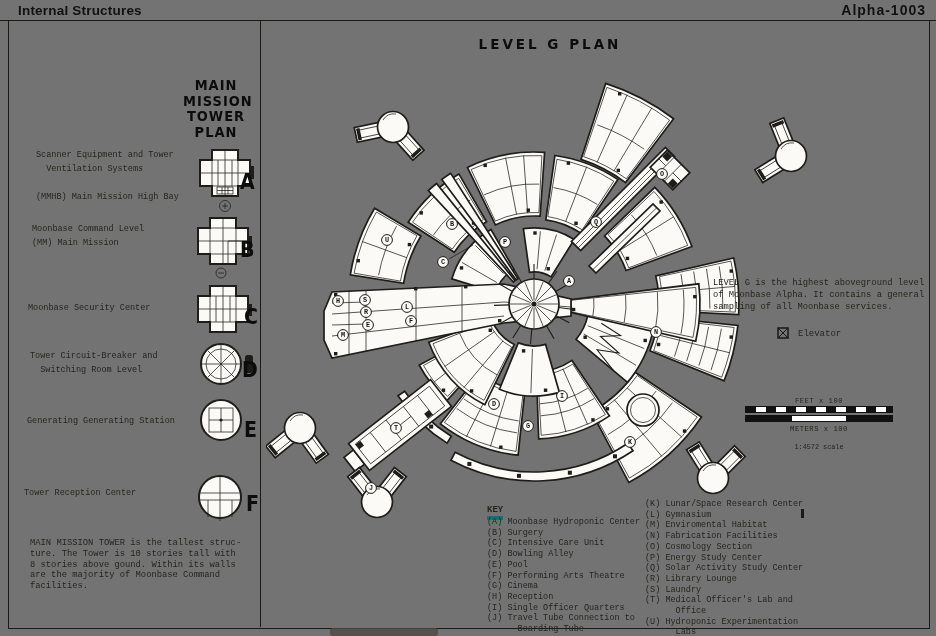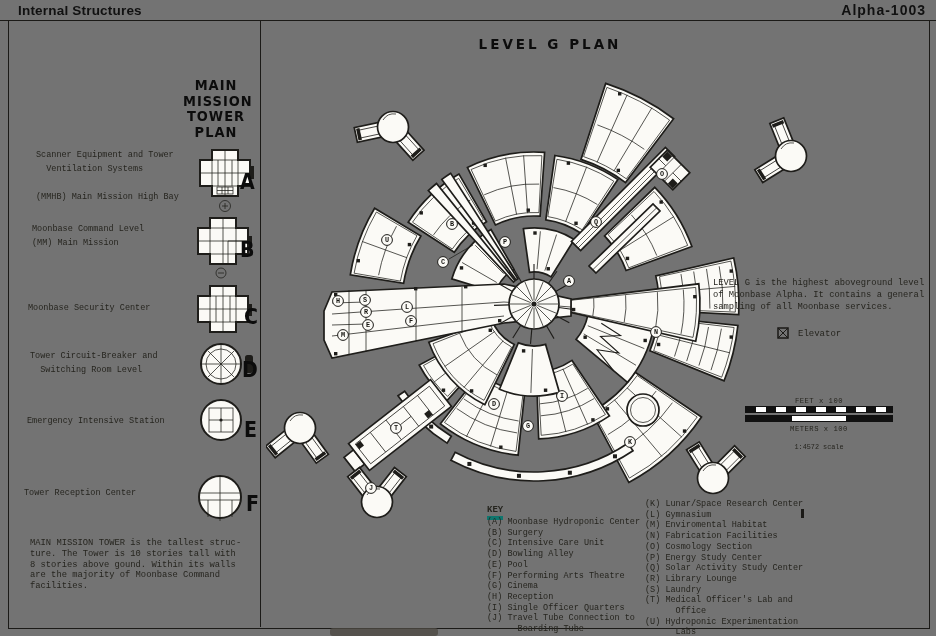--- a/index.html
+++ b/index.html
@@ -62,21 +62,21 @@
 
   <div class="abs mono" style="left:36px;top:148px;">Scanner Equipment and Tower
   Ventilation Systems
 
 (MMHB) Main Mission High Bay</div>
   <div class="abs mono" style="left:32px;top:222px;line-height:14px;">Moonbase Command Level
 (MM) Main Mission</div>
   <div class="abs mono" style="left:28px;top:301px;">Moonbase Security Center</div>
   <div class="abs mono" style="left:30px;top:349px;">Tower Circuit-Breaker and
   Switching Room Level</div>
-  <div class="abs mono" style="left:27px;top:414px;">Emergency Intensive Station</div>
+  <div class="abs mono" style="left:27px;top:414px;">Generating Generating Station</div>
   <div class="abs mono" style="left:24px;top:486px;">Tower Reception Center</div>
 
   <svg class="abs" style="left:196px;top:148px;" width="58" height="66">
     <path class="w2" d="M16,2 H42 V12 H54 V38 H42 V48 H16 V38 H4 V12 H16 Z"></path>
     <path class="t" d="M4,25 H54 M29,2 V48 M16,12 H42 M16,38 H42 M16,12 V38 M42,12 V38 M22,12 V38 M36,12 V38"></path>
     <rect class="tk" x="54" y="18" width="4" height="13"></rect>
     <rect class="t" x="21" y="39" width="16" height="7"></rect>
     <path class="t" d="M21,42.5 H37 M26,39 V46 M32,39 V46"></path>
     <circle class="t" cx="29" cy="58" r="5.5"></circle>
     <path class="t" d="M26,58 H32 M29,55 V61"></path>

